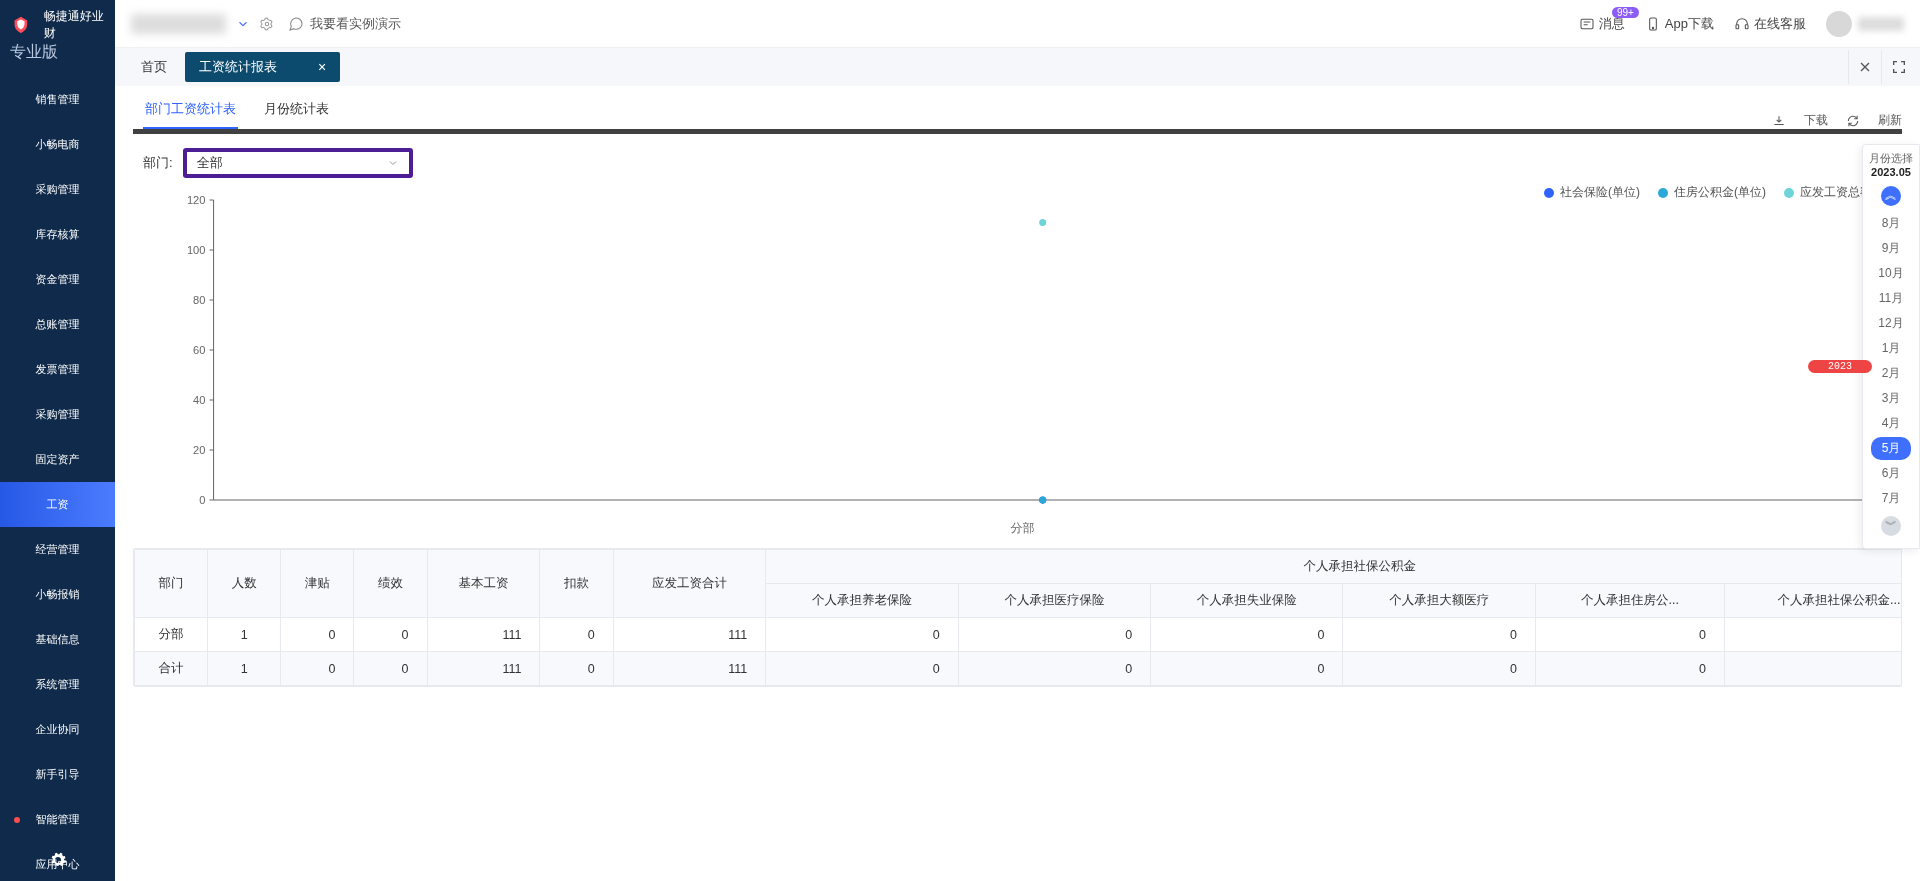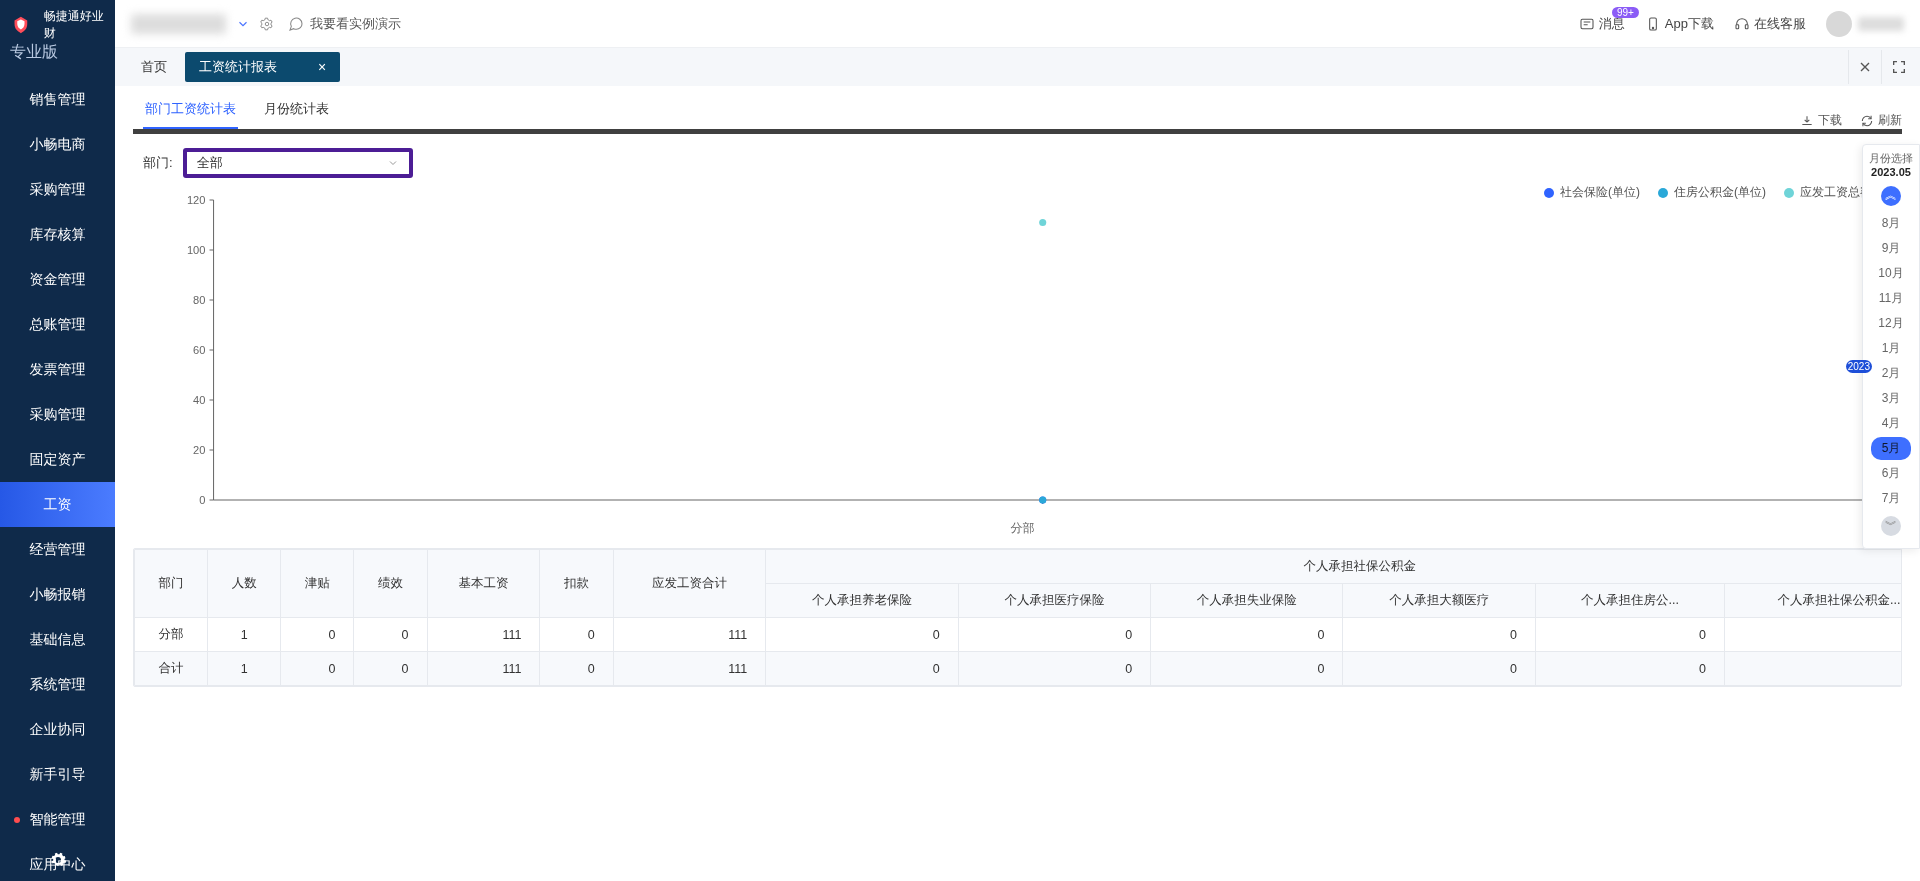--- a/index.html
+++ b/index.html
@@ -6,21 +6,21 @@
 body { width:1920px; height:881px; background:#fff; overflow:hidden; position:relative; }
 
 
 .sidebar { position:absolute; left:0; top:0; width:115px; height:881px; background:#0f2a4a; color:#fff; }
 .logo-wrap { padding:8px 0 4px 10px; }
 .logo-line { display:flex; align-items:center; gap:12px; }
 .logo-line .logo-svg { width:22px; height:22px; }
 .logo-text { font-size:12px; }
 .logo-sub { font-size:16px; margin-left:0; color:#b8c8e0; }
 .side-menu { margin-top:10px; display:flex; flex-direction:column; }
-.side-item { height:45px; display:flex; align-items:center; justify-content:center; font-size:14px; cursor:pointer; position:relative;}
+.side-item { height:45px; display:flex; align-items:center; justify-content:center; font-size:11px; cursor:pointer; position:relative;}
 .side-item.active { background:linear-gradient(90deg,#2658e6 0%,#4b7cff 100%); }
 .side-item .dot { width:6px; height:6px; border-radius:50%; background:#ff4d4f; position:absolute; left:14px; }
 .side-footer { position:absolute; bottom:0; left:0; width:100%; height:42px; display:flex; align-items:center; justify-content:center; }
 .side-footer svg { width:18px; height:18px; }
 
 
 .topbar { position:absolute; left:115px; top:0; right:0; height:48px; display:flex; align-items:center; padding:0 16px; border-bottom:1px solid #eef0f3; }
 .top-left { display:flex; align-items:center; gap:14px; }
 .company { display:flex; align-items:center; gap:10px; color:#333; font-size:14px; }
 .company .blur { filter:blur(4px); background:#ddd; color:#ddd; border-radius:2px; padding:2px 30px;}
@@ -45,21 +45,21 @@
 .tabs-right .sq:first-child{ border-left:1px solid #e5e8ec; border-right:1px solid #e5e8ec;}
 .tabs-right svg{width:16px;height:16px;}
 
 
 .content { position:absolute; left:115px; top:86px; right:0; bottom:0; background:#fff; padding:10px 18px 0 18px; }
 .sub-tabs-row { display:flex; align-items:flex-end; border-bottom:5px solid #404040; height:38px; }
 .sub-tabs { display:flex; gap:24px; padding-left:10px; }
 .sub-tab { font-size:13px; color:#333; padding:0 2px; height:38px; display:flex; align-items:center; cursor:pointer; border-bottom:2px solid transparent;}
 .sub-tab.active { color:#2f63ff; border-bottom-color:#2f63ff; }
 .sub-actions { margin-left:auto; display:flex; gap:18px; font-size:12px; color:#555;}
-.sub-actions span { display:flex; align-items:center; gap:4px; cursor:pointer;}
+.sub-actions span { display:flex; align-items:center; gap:18px; cursor:pointer;}
 .sub-actions svg{width:14px;height:14px;}
 
 .filter-row { display:flex; align-items:center; gap:10px; padding:14px 0 6px 10px; font-size:13px; color:#333;}
 .select { width:230px; height:30px; border:4px solid #4c1d95; border-radius:3px; display:flex; align-items:center; justify-content:space-between; padding:0 10px; cursor:pointer; font-size:13px; color:#333;}
 .select svg{width:12px;height:12px;color:#999;}
 
 
 .chart-wrap { position:relative; height:360px; padding:6px 20px 0 30px;}
 .legend { position:absolute; right:30px; top:0; display:flex; gap:18px; font-size:12px; color:#555;}
 .legend .lg { display:flex; align-items:center; gap:6px;}
@@ -78,22 +78,22 @@
 .tbl tr.total td { background:#f7f9fc; }
 .tbl th.dept,.tbl td.dept{ text-align:center;}
 
 
 .date-panel { position:absolute; right:0; top:144px; width:58px; background:#fff; border:1px solid #e6e9ee; border-radius:4px 0 0 4px; box-shadow:-2px 2px 8px rgba(0,0,0,.08); padding:6px 0 10px 0; display:flex; flex-direction:column; align-items:center; gap:4px;}
 .date-head { font-size:11px; color:#666; text-align:center; line-height:1.3;}
 .date-head .val{ font-weight:600; color:#222;}
 .date-scroll-btn{ width:20px; height:20px; border-radius:50%; background:#3e6fff; color:#fff; display:flex; align-items:center; justify-content:center; font-size:12px; cursor:pointer; margin:2px 0;}
 .date-scroll-btn.gray{ background:#d7dbe2; color:#888;}
 .month-item { font-size:12px; color:#666; padding:3px 0; cursor:pointer; width:40px; text-align:center; border-radius:10px;}
-.month-item.active{ background:#3e6fff; color:#0f172a;}
-.year-tag{ position:absolute; right:48px; top:360px; background:#1d4ed8; color:#fff; font-size:10px; padding:1px 2px; border-radius:8px;}
+.month-item.active{ background:#3e6fff; color:#ffffff;}
+.year-tag{ position:absolute; right:48px; top:360px; background:#ef4444; color:#fff; font-size:10px; padding:1px 20px; border-radius:8px;font-family:Liberation Mono, monospace;}
 </style>
 </head>
 <body>
 
 <div class="sidebar">
   <div class="logo-wrap">
     <div class="logo-line">
       <svg class="logo-svg" viewBox="0 0 24 24">
           <path fill="#ff4d5a" d="M12 3l7 4v4c0 5-3 8-7 10-4-2-7-5-7-10V7l7-4z"></path>
           <path fill="#fff" d="M12 6l4 2v3c0 3-2 5-4 6-2-1-4-3-4-6V8l4-2z"></path>

